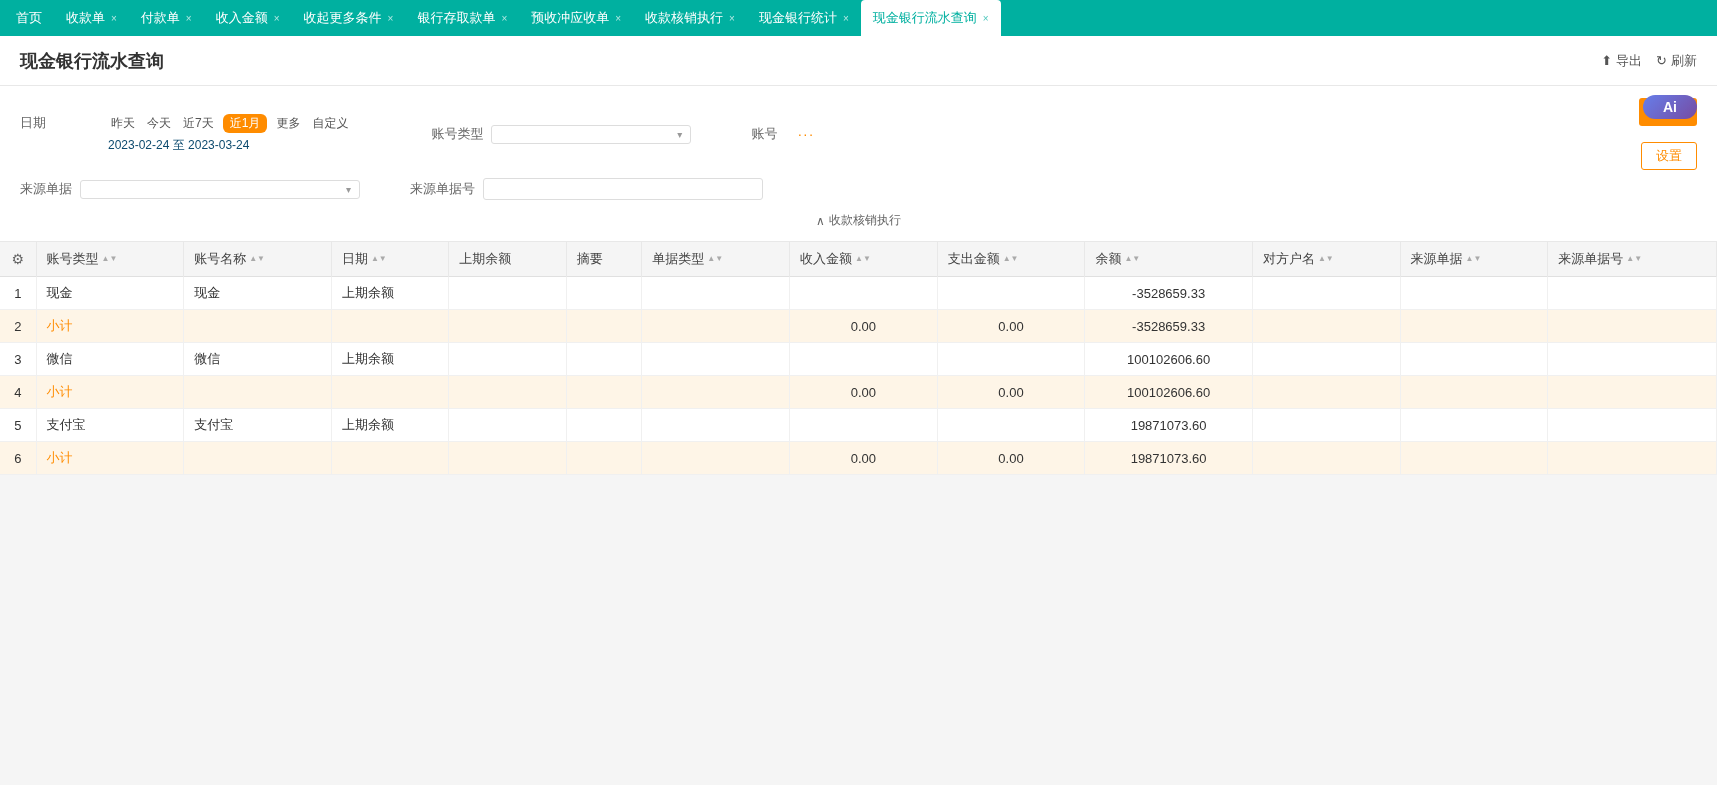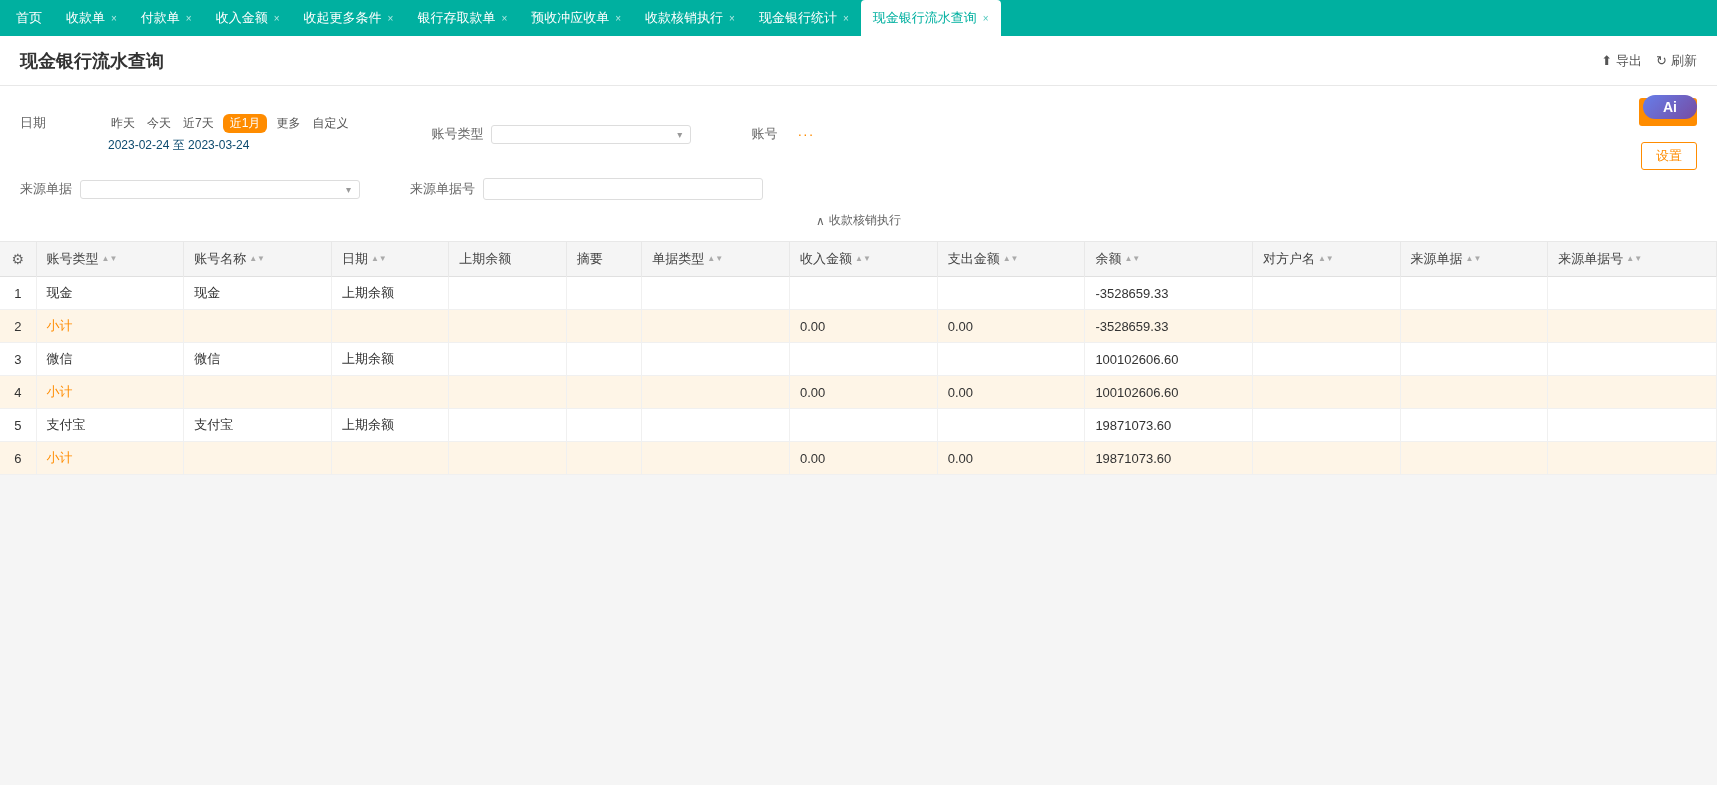--- a/index.html
+++ b/index.html
@@ -230,21 +230,21 @@
     
     tbody tr.subtotal {
       background: #fef5e7;
     }
     td {
       padding: 7px 10px;
       color: #333;
       border-right: 1px solid #f0f0f0;
       white-space: nowrap;
     }
-    td.number { text-align: left; }
+    td.number { text-align: center; }
     td.orange { color: #ff8c00; margin-left: 21px; }
     td.center { text-align: center; }
 
     .gear-icon {
       cursor: pointer;
       color: #666;
       font-size: 14px;
     }
 
     .ai-badge {

